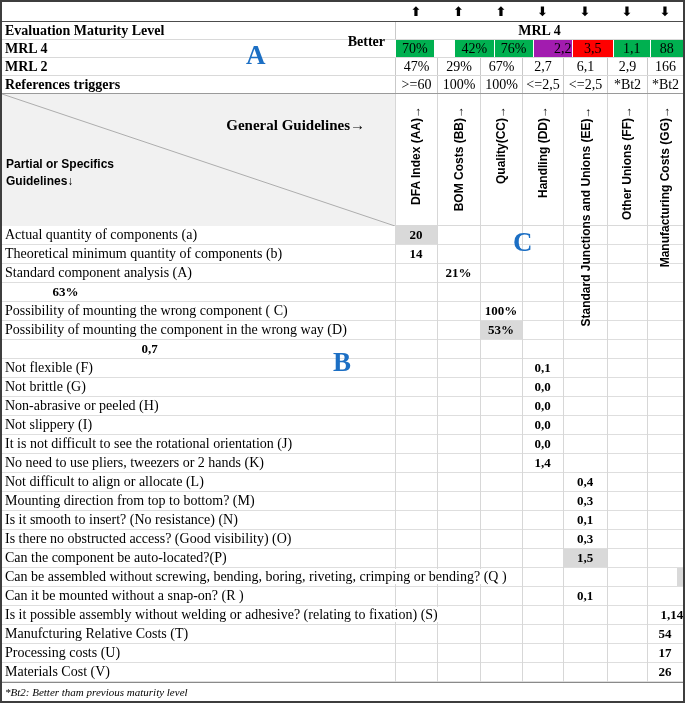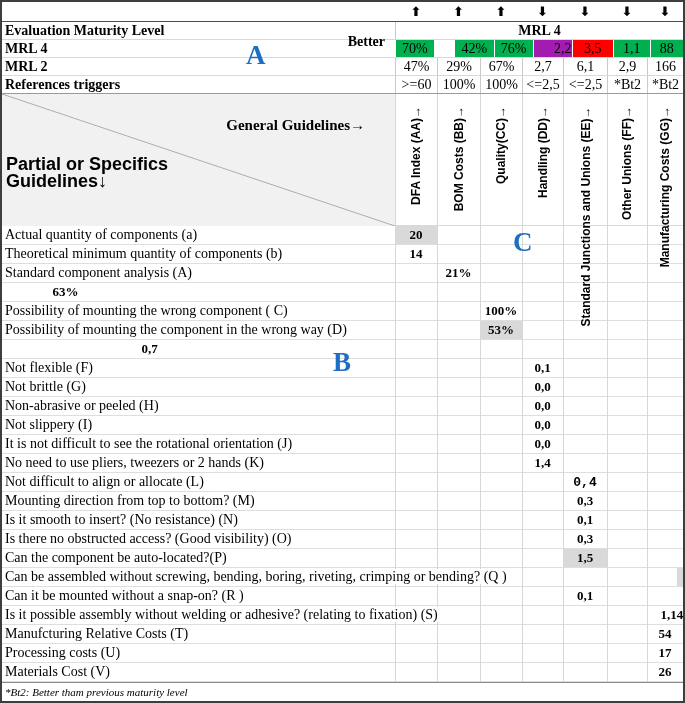--- a/index.html
+++ b/index.html
@@ -30,21 +30,21 @@
   .vcell{
     box-sizing:border-box; border-left:1px solid #c9c9c9;
     display:flex; align-items:center; justify-content:center; font-size:14px;
   }
   .vcell.colored{border-left:1px solid #ffffff;}
   #header-block{position:relative; height:132px; box-sizing:border-box; border-bottom:1px solid #d9d9d9;}
   .diag{position:absolute; left:0; top:0; width:393px; height:132px; background:#f1f1f1;}
   .diag svg{position:absolute; left:0; top:0;}
   .gg-label{position:absolute; right:30px; top:23px; font-weight:bold; font-size:15px; white-space:nowrap;}
   .pp-label{
-    position:absolute; left:4px; top:62px; font-weight:bold; font-size:18px;
+    position:absolute; left:4px; top:62px; font-weight:bold; font-size:12px;
     font-family:"Liberation Sans", sans-serif; line-height:17px; white-space:nowrap;
   }
   .vline{position:absolute; width:1px; top:92px; height:588px; background:#d7d7d7; z-index:1;}
   .colhead{
     position:absolute; z-index:3; height:20px;
     display:flex; align-items:center; justify-content:flex-end;
     transform:rotate(-90deg);
     font-family:"Liberation Sans", sans-serif; font-weight:bold; font-size:12px;
     white-space:nowrap;
   }
@@ -277,21 +277,21 @@
         <div class="bval" style="width: 44px; flex: 0 0 44px;"></div>
         <div class="bval" style="width: 40px; flex: 0 0 40px;"></div>
         <div class="bval" style="width: 36px; flex: 0 0 36px;"></div>
       </div>
       <div class="brow">
         <div class="blbl"><span>Not difficult to align or allocate (L)</span></div>
         <div class="bval" style="width: 42px; flex: 0 0 42px;"></div>
         <div class="bval" style="width: 43px; flex: 0 0 43px;"></div>
         <div class="bval" style="width: 42px; flex: 0 0 42px;"></div>
         <div class="bval" style="width: 41px; flex: 0 0 41px;"></div>
-        <div class="bval" style="width: 44px; flex: 0 0 44px; font-family: Liberation Mono, monospace;">0,4</div>
+        <div class="bval" style="width: 44px; flex: 0 0 44px;">0,4</div>
         <div class="bval" style="width: 40px; flex: 0 0 40px;"></div>
         <div class="bval" style="width: 36px; flex: 0 0 36px;"></div>
       </div>
       <div class="brow">
         <div class="blbl"><span>Mounting direction from top to bottom? (M)</span></div>
         <div class="bval" style="width: 42px; flex: 0 0 42px;"></div>
         <div class="bval" style="width: 43px; flex: 0 0 43px;"></div>
         <div class="bval" style="width: 42px; flex: 0 0 42px;"></div>
         <div class="bval" style="width: 41px; flex: 0 0 41px;"></div>
         <div class="bval" style="width: 44px; flex: 0 0 44px;">0,3</div>

